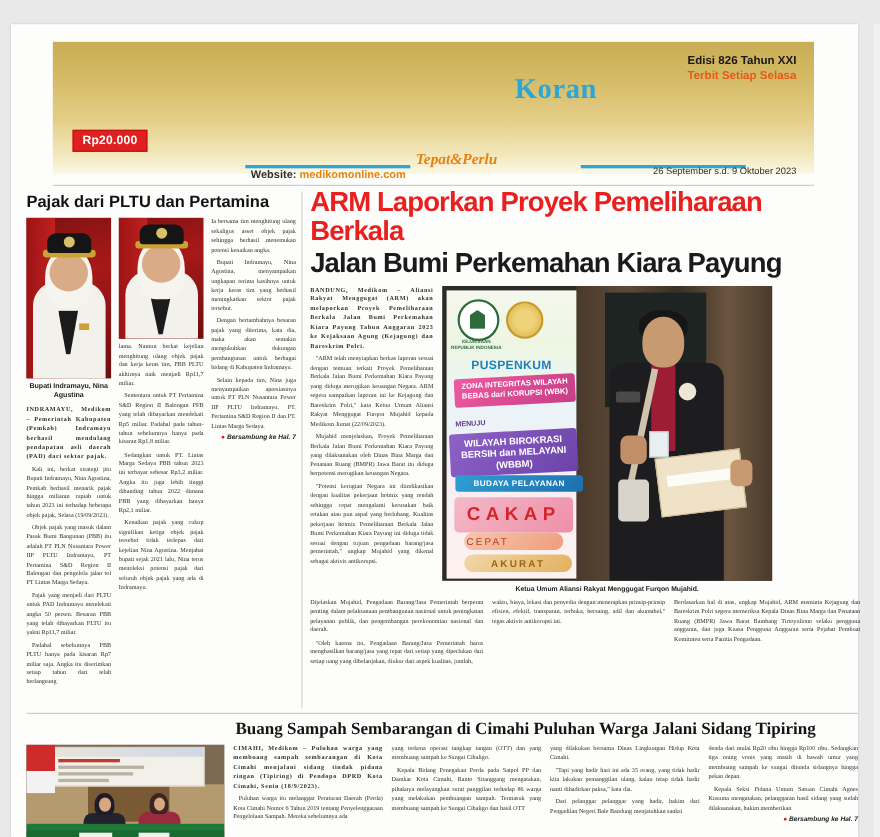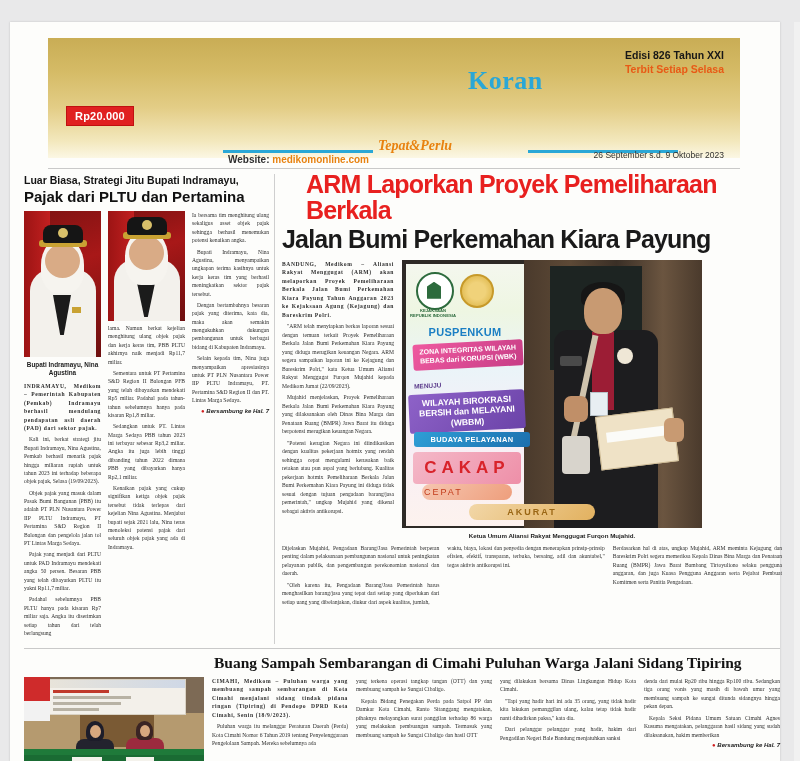--- a/index.html
+++ b/index.html
@@ -4,21 +4,21 @@
 <style>
   html,body{margin:0;padding:0;background:#e9e9ea;}
   body{width:800px;height:761px;overflow:hidden;font-family:"Liberation Sans",sans-serif;}
   .page{position:relative;width:800px;height:748px;background:#e9e9ea;}
   .sheet{position:absolute;left:10px;top:22px;width:770px;height:739px;background:#fdfdfb;box-shadow:0 0 2px rgba(0,0,0,.18);}
 
   
   .masthead{position:absolute;left:38px;top:16px;width:692px;height:120px;
     background:linear-gradient(180deg,#cdb463 0%,#d8c membership 1%,#dfc872 35%,#efe0a8 70%,#f8f1d2 100%);
     background:linear-gradient(180deg,#c9ad55 0%,#d5bb66 28%,#e3cd86 58%,#f3e8bd 86%,#fbf7e4 100%);}
-  .price-tag{position:absolute;left:18px;top:68px;background:#e02020;color:#fff;font-weight:bold;
+  .price-tag{position:absolute;left:18px;top:80px;background:#e02020;color:#fff;font-weight:bold;
     font-size:11px;padding:3px 8px;letter-spacing:.2px;border:1px solid #c01010;}
   .edition{position:absolute;right:16px;top:10px;text-align:right;line-height:1.35;}
   .edition .l1{color:#171717;font-size:10.5px;font-weight:bold;}
   .edition .l2{color:#e85a16;font-size:10.5px;font-weight:bold;}
   .koran{position:absolute;left:420px;top:28px;color:#2aa7d6;font-family:"Liberation Serif",serif;
     font-size:26px;font-weight:bold;letter-spacing:.5px;}
   .medikom{position:absolute;left:170px;top:36px;font-family:"Liberation Sans",sans-serif;
     font-size:74px;font-weight:bold;color:#141414;letter-spacing:-2px;line-height:74px;}
   .medikom .dot-i{color:#e41f1f;}
   .tepat{position:absolute;left:330px;top:100px;color:#e8820f;font-family:"Liberation Serif",serif;
@@ -55,21 +55,21 @@
   .body-s p{margin:0 0 3px 0;text-indent:5px;}
   .body-s p.first{text-indent:0;}
   .dateline{font-weight:bold;letter-spacing:.6px;}
   .jump{font-size:6px;font-weight:bold;font-style:italic;color:#1b1b1b;text-align:right;margin-top:2px;}
   .jump .bullet{color:#d01f1f;font-style:normal;}
 
   
   .vrule{position:absolute;background:#cfcfcf;width:1px;}
   .main-art{position:absolute;left:272px;top:150px;width:500px;}
   .mh-red{color:#e8201f;font-family:"Liberation Sans",sans-serif;font-weight:bold;
-     font-size:25px;line-height:1.03;letter-spacing:-.8px;margin-left:24px;}
+     font-size:25px;line-height:1.03;letter-spacing:-.8px;}
   .mh-blk{color:#1a1a1a;font-family:"Liberation Sans",sans-serif;font-weight:bold;
      font-size:25px;line-height:1.05;letter-spacing:-.8px;margin-top:2px;}
   .main-cols{display:flex;gap:8px;margin-top:8px;}
   .mcol{width:112px;}
   .mcol.wide{width:300px;}
 
   
   .photo-main{position:relative;width:300px;height:268px;overflow:hidden;background:#2e2a26;}
   .pm-banner{position:absolute;left:4px;top:4px;width:118px;height:262px;
      background:linear-gradient(180deg,#f4f7ee 0%,#eef6e2 18%,#eaf4f8 40%,#f6eef7 62%,#fdf2ee 100%);}
@@ -92,23 +92,23 @@
      text-align:center;line-height:1.2;transform:rotate(-3deg);}
   .pm-box3{position:absolute;left:8px;top:168px;width:102px;padding:3px 7px;border-radius:3px;
      background:linear-gradient(135deg,#2f9fd6,#1c6fae);color:#fff;font-size:7.4px;font-weight:bold;
      text-align:center;letter-spacing:.4px;}
   .pm-cakap{position:absolute;left:7px;top:188px;width:104px;padding:6px 2px;border-radius:4px;
      background:linear-gradient(135deg,#f4b9c8,#ee8fa8);color:#d8232a;font-size:17px;font-weight:bold;
      text-align:center;letter-spacing:5px;}
   .pm-cepat{position:absolute;left:16px;top:220px;width:86px;padding:3px 2px;border-radius:10px;
      background:linear-gradient(135deg,#f6c6b0,#ee9e7c);color:#c23a1a;font-size:9px;font-weight:normal;
      text-align:left;letter-spacing:2px;}
-  .pm-akurat{position:absolute;left:16px;top:240px;width:86px;padding:3px 20px;border-radius:10px;
+  .pm-akurat{position:absolute;left:16px;top:240px;width:86px;padding:3px 6px;border-radius:10px;
      background:linear-gradient(135deg,#f2d7a8,#e2b15f);color:#9a6614;font-size:9px;font-weight:bold;
-     text-align:center;letter-spacing:2px;margin-left:47px;}
+     text-align:center;letter-spacing:2px;}
   .pm-wall{position:absolute;left:122px;top:0;width:178px;height:268px;
      background:linear-gradient(90deg,#4a3a2c 0%,#5d4936 26%,#3a2f26 52%,#6b5540 78%,#4a3a2c 100%);}
   .pm-dark{position:absolute;left:148px;top:6px;width:92px;height:104px;background:#1d2422;}
   .pm-man-head{position:absolute;left:182px;top:28px;width:38px;height:46px;background:#c89a72;border-radius:48% 48% 44% 44%;}
   .pm-man-hair{position:absolute;left:179px;top:22px;width:44px;height:26px;background:#161616;border-radius:50% 50% 30% 30%;}
   .pm-man-body{position:absolute;left:152px;top:70px;width:104px;height:198px;background:#1d1d1f;border-radius:14px 14px 0 0;}
   .pm-man-shirt{position:absolute;left:190px;top:72px;width:22px;height:78px;background:#9c1d35;}
   .pm-strap{position:absolute;left:178px;top:74px;width:6px;height:120px;background:#cfc3ad;transform:rotate(12deg);}
   .pm-badge{position:absolute;left:215px;top:88px;width:16px;height:16px;border-radius:50%;background:#efe7d6;}
   .pm-patch{position:absolute;left:158px;top:96px;width:22px;height:10px;background:#4a4a4a;border-radius:2px;}
@@ -176,21 +176,20 @@
       <div class="tepat">Tepat&amp;Perlu</div>
       <div class="rule-left"></div>
       <div class="rule-right"></div>
       <div class="website"><b>Website:</b> <span>medikomonline.com</span></div>
       <div class="mast-date">26 September s.d. 9 Oktober 2023</div>
     </div>
 
     <div class="hairline"></div>
 
     <div class="left-art">
-      <div class="kicker">Luar Biasa, Strategi Jitu Bupati Indramayu,</div>
       <div class="lead-head">Pajak dari PLTU dan Pertamina</div>
 
       <div class="left-cols">
         <div class="lcol">
           <div class="photo-bupati">
             <div class="bup-flagfold"></div>
             <div class="bup-body"></div>
             <div class="bup-lapel"></div>
             <div class="bup-medal"></div>
             <div class="bup-hijab"></div>

